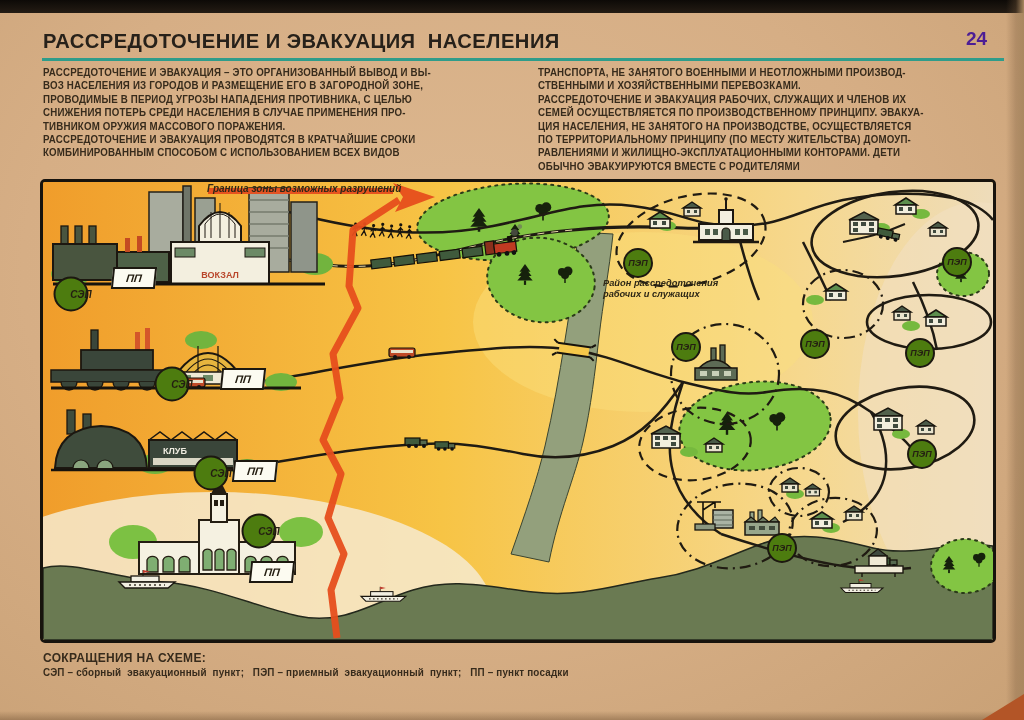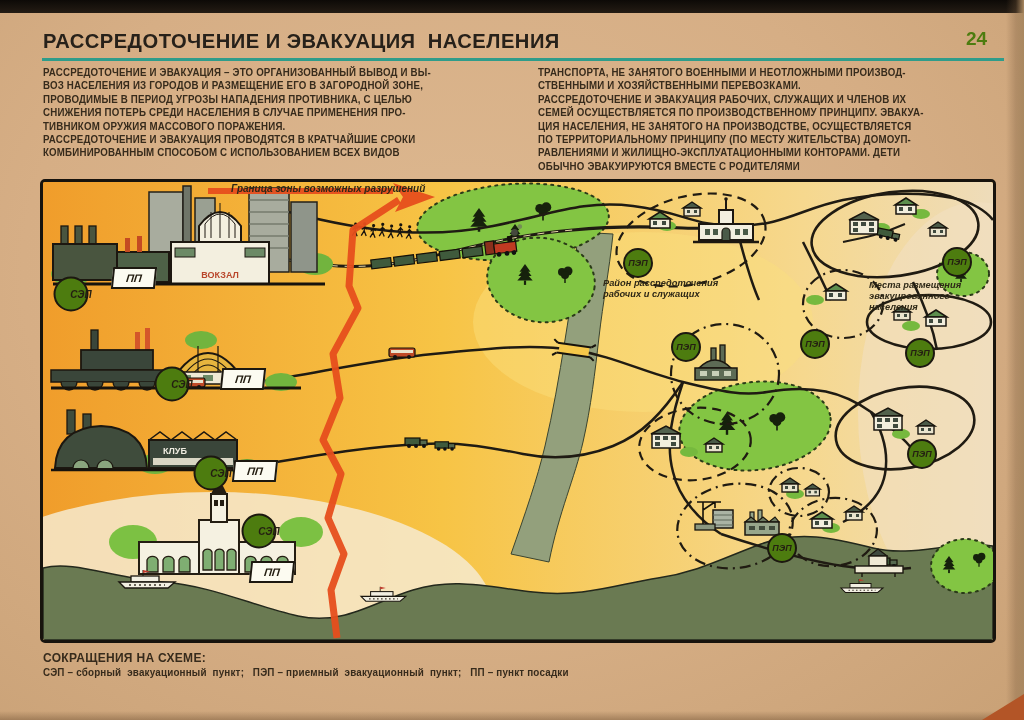--- a/index.html
+++ b/index.html
@@ -11,33 +11,33 @@
   .scan-top{position:absolute;left:0;top:0;width:1024px;height:13px;
     background:linear-gradient(#0d0a07,#241c14);}
   .scan-right{position:absolute;right:0;top:0;width:18px;height:720px;
     background:linear-gradient(90deg,rgba(0,0,0,0) 0%,rgba(120,90,60,.35) 55%,#a98860 100%);}
   .scan-bottom{position:absolute;left:0;bottom:0;width:1024px;height:9px;
     background:linear-gradient(rgba(0,0,0,0),rgba(110,80,50,.45));}
   .page-corner{position:absolute;right:0;bottom:0;width:42px;height:26px;
     background:#b35527;clip-path:polygon(100% 0,100% 100%,0 100%);}
   .title{position:absolute;left:43px;top:29px;font-size:21px;font-weight:bold;
     color:#27211a;letter-spacing:.5px;transform:scaleX(.96);transform-origin:left;white-space:pre;}
-  .pagenum{position:absolute;left:966px;top:28px;font-size:19px;font-weight:bold;color:#4d7c0f;}
+  .pagenum{position:absolute;left:966px;top:28px;font-size:19px;font-weight:bold;color:#4c1d95;}
   .rule{position:absolute;left:42px;top:58px;width:962px;height:3px;background:#2f9c8a;}
   .col{position:absolute;top:66px;font-size:10.8px;font-weight:bold;color:#372b1c;
     line-height:13.4px;white-space:pre;letter-spacing:.2px;transform:scaleX(.9);transform-origin:left top;}
   .col-left{left:43px;width:530px;}
   .col-right{left:538px;width:525px;}
   .map{position:absolute;left:40px;top:179px;width:950px;height:458px;
     border:3px solid #17130d;border-radius:5px;overflow:hidden;background:#f5b83a;}
   .map svg{position:absolute;left:0;top:0;}
   .map-overlay{position:absolute;left:0;top:0;width:950px;height:458px;}
   .map-label{position:absolute;font-style:italic;font-weight:bold;color:#2e2817;
     white-space:pre-line;line-height:11px;font-size:9.3px;}
-  .lbl-boundary{left:188px;top:1px;font-size:10px;width:240px;}
+  .lbl-boundary{left:164px;top:1px;font-size:10px;width:240px;}
   .lbl-dispersal{left:560px;top:96px;width:130px;font-style:italic;}
   .lbl-accommodation{left:826px;top:98px;width:110px;}
   .m-circle{position:absolute;background:#4d7c0f;border:2.5px solid #1c1810;border-radius:50%;
     display:flex;align-items:center;justify-content:center;font-style:italic;font-weight:bold;
     color:#241e12;transform:translate(-50%,-50%);box-sizing:border-box;}
   .sep{width:35px;height:35px;font-size:10px;padding-left:20px;}
   .pep{width:30px;height:30px;font-size:9px;}
   .m-box{position:absolute;background:#fcfbf1;border:2.5px solid #1c1810;width:44px;height:22px;
     display:flex;align-items:center;justify-content:center;font-style:italic;font-weight:bold;
     font-size:11px;color:#241e12;transform:translate(-50%,-50%) skewX(-6deg);box-sizing:border-box;}
@@ -406,23 +406,20 @@
       <path d="M165,9 H350" stroke="#e64e1c" stroke-width="6" fill="none" opacity=".95"></path>
       <polygon points="350,1 392,15 352,30 360,15" fill="#e64e1c" opacity=".95"></polygon>
       <path d="M356,18 L310,48 L306,104 L315,126 L290,172 L297,216 L280,258 L298,292 L285,336 L301,372 L288,408 L294,456" stroke="#e64e1c" stroke-width="7" fill="none" stroke-linejoin="round" opacity=".95"></path>
     </g>
   </svg>
 
   <div class="map-overlay">
     <div class="map-label lbl-boundary">Граница зоны возможных разрушений</div>
     <div class="map-label lbl-dispersal">Район рассредоточения
 рабочих и служащих</div>
-    <div class="map-label lbl-accommodation">Места размещения
-эвакуированного
-населения</div>
     <div id="markers">
         <div class="m-circle sep" style="left: 28px; top: 112px;">СЭП</div>
         <div class="m-circle sep" style="left: 129px; top: 202px;">СЭП</div>
         <div class="m-circle sep" style="left: 168px; top: 291px;">СЭП</div>
         <div class="m-circle sep" style="left: 216px; top: 349px;">СЭП</div>
         <div class="m-circle pep" style="left: 595px; top: 81px;">ПЭП</div>
         <div class="m-circle pep" style="left: 914px; top: 80px;">ПЭП</div>
         <div class="m-circle pep" style="left: 643px; top: 165px;">ПЭП</div>
         <div class="m-circle pep" style="left: 772px; top: 162px;">ПЭП</div>
         <div class="m-circle pep" style="left: 877px; top: 171px;">ПЭП</div>

